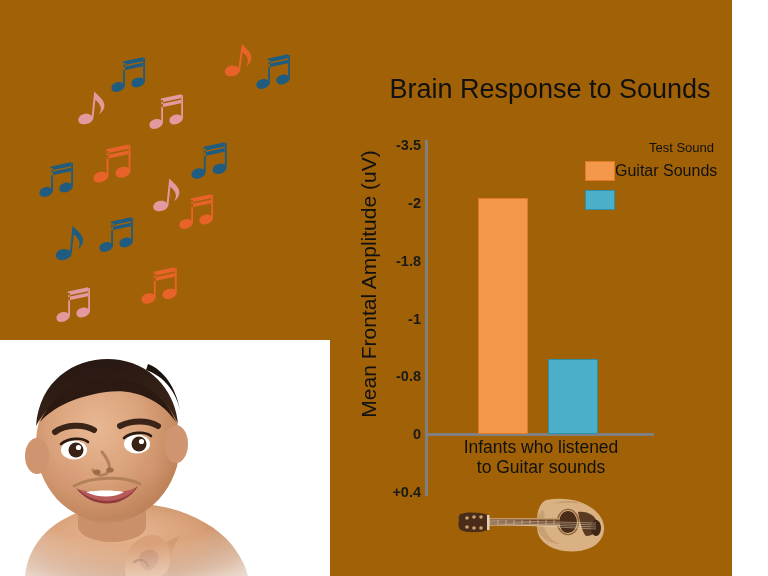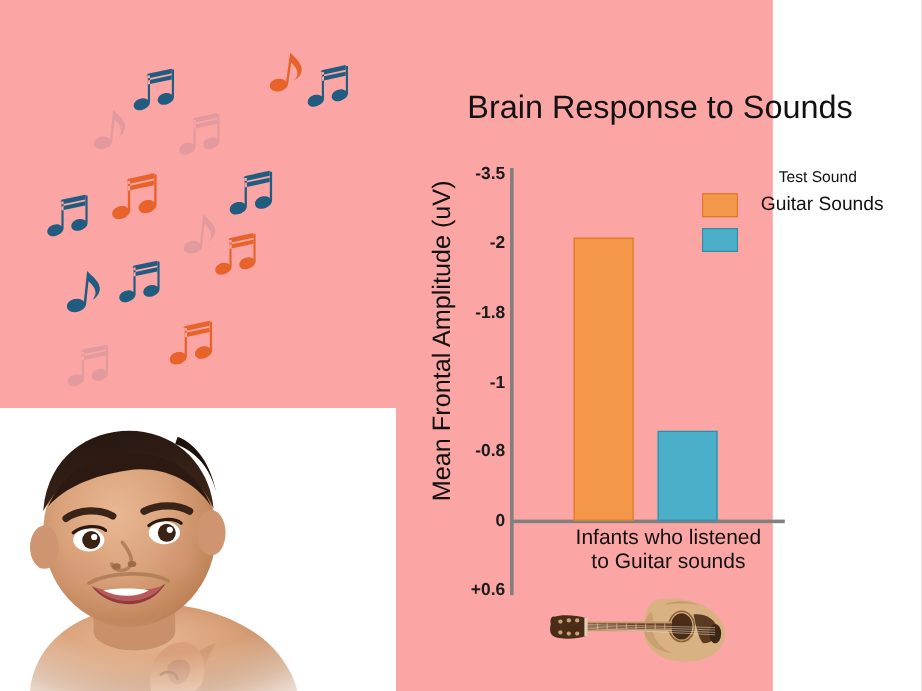--- a/index.html
+++ b/index.html
@@ -3,21 +3,21 @@
 <meta charset="utf-8">
 <style>
   html,body{margin:0;padding:0;}
   body{
     width:768px;height:576px;
     background:#ffffff;
     font-family:"Liberation Sans", sans-serif;
     overflow:hidden;
     position:relative;
   }
-  #slide{position:absolute;left:0;top:0;width:644px;height:576px;background:#fca5a5;}
+  #slide{position:absolute;left:0;top:0;width:732px;height:576px;background:#a16207;}
 
   
   #notes-layer{position:absolute;left:0;top:0;width:330px;height:360px;}
   .note{position:absolute;transform-origin:center center;}
   .note svg{display:block;overflow:visible;}
 
   
   #baby-photo{
     position:absolute;left:0px;top:340px;width:330px;height:236px;
     overflow:hidden;
@@ -53,32 +53,32 @@
     line-height:1;
   }
   #yticks{position:absolute;left:31px;top:0;width:60px;height:516px;}
 
   
   .bar{position:absolute;box-sizing:border-box;}
 
   
   #x-cat-label{
     position:absolute;left:95px;top:378px;width:232px;
-    text-align:center;font-size:17.5px;color:#111;line-height:1.12;padding-left:16px;
+    text-align:center;font-size:17.5px;color:#111;line-height:1.12;
   }
 
   
   #legend{position:absolute;left:255px;top:80px;width:185px;}
   #legend-title{
     font-size:13px;color:#111;text-align:center;
     width:145px;margin:0 0 5px 24px;
   }
   .legend-row{display:flex;align-items:center;height:22px;margin-bottom:7px;}
   .legend-swatch{width:30px;height:20px;box-sizing:border-box;flex:none;}
-  .legend-label{font-size:16px;color:#111;margin-left:19px;white-space:nowrap;}
+  .legend-label{font-size:16px;color:#111;margin-left:0;white-space:nowrap;}
 
   
   #guitar{position:absolute;left:120px;top:432px;width:160px;height:62px;}
   #guitar svg{display:block;}
 </style>
 </head>
 <body>
 
 <div id="slide">
 
@@ -234,21 +234,21 @@
 
       <div id="y-axis-title">Mean Frontal Amplitude (uV)</div>
 
       <div id="yticks">
           <div class="ytick" style="top: 78px;">-3.5</div>
           <div class="ytick" style="top: 135.833px;">-2</div>
           <div class="ytick" style="top: 193.667px;">-1.8</div>
           <div class="ytick" style="top: 251.5px;">-1</div>
           <div class="ytick" style="top: 309.333px;">-0.8</div>
           <div class="ytick" style="top: 367.167px;">0</div>
-          <div class="ytick" style="top: 425px;">+0.6</div>
+          <div class="ytick" style="top: 425px;">+0.4</div>
         </div>
 
       <div id="y-axis-line" style="background: rgb(128, 128, 128);"></div>
       <div id="x-axis-line" style="background: rgb(128, 128, 128);"></div>
 
       <div id="bars">
           <div class="bar" style="left: 148px; top: 138.207px; width: 50px; height: 235.96px; background: rgb(243, 151, 74); border: 1.5px solid rgb(224, 122, 40);"></div>
           <div class="bar" style="left: 218px; top: 298.983px; width: 50px; height: 75.1833px; background: rgb(75, 175, 201); border: 1.5px solid rgb(46, 143, 168);"></div>
         </div>
 

